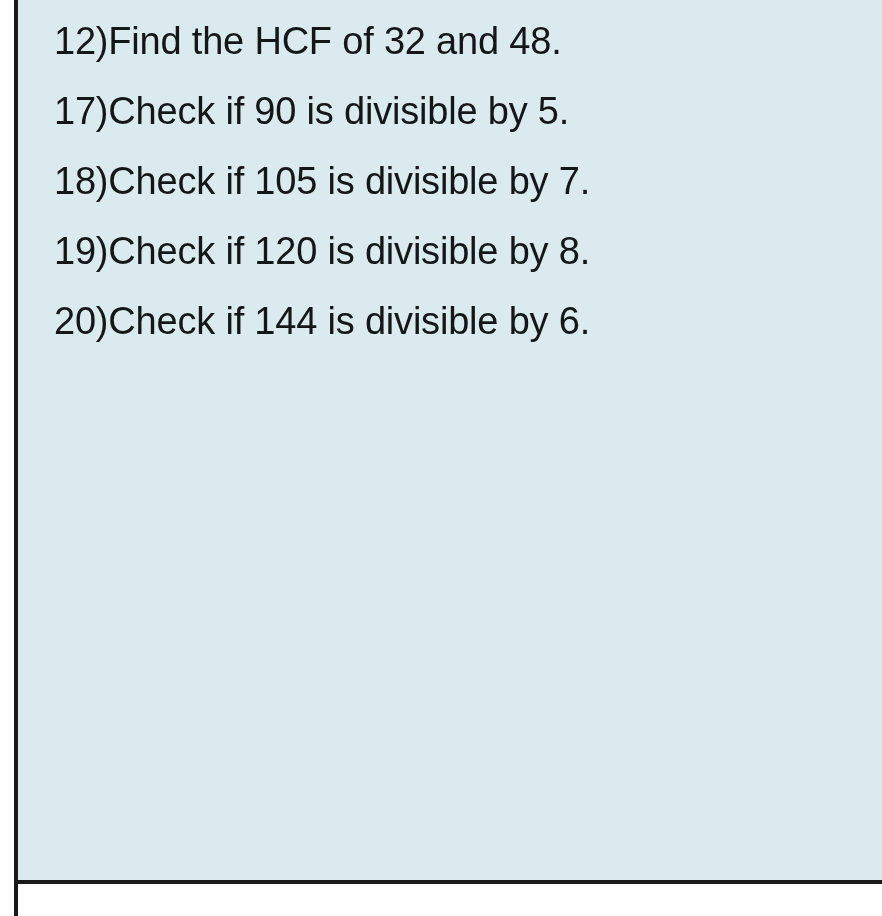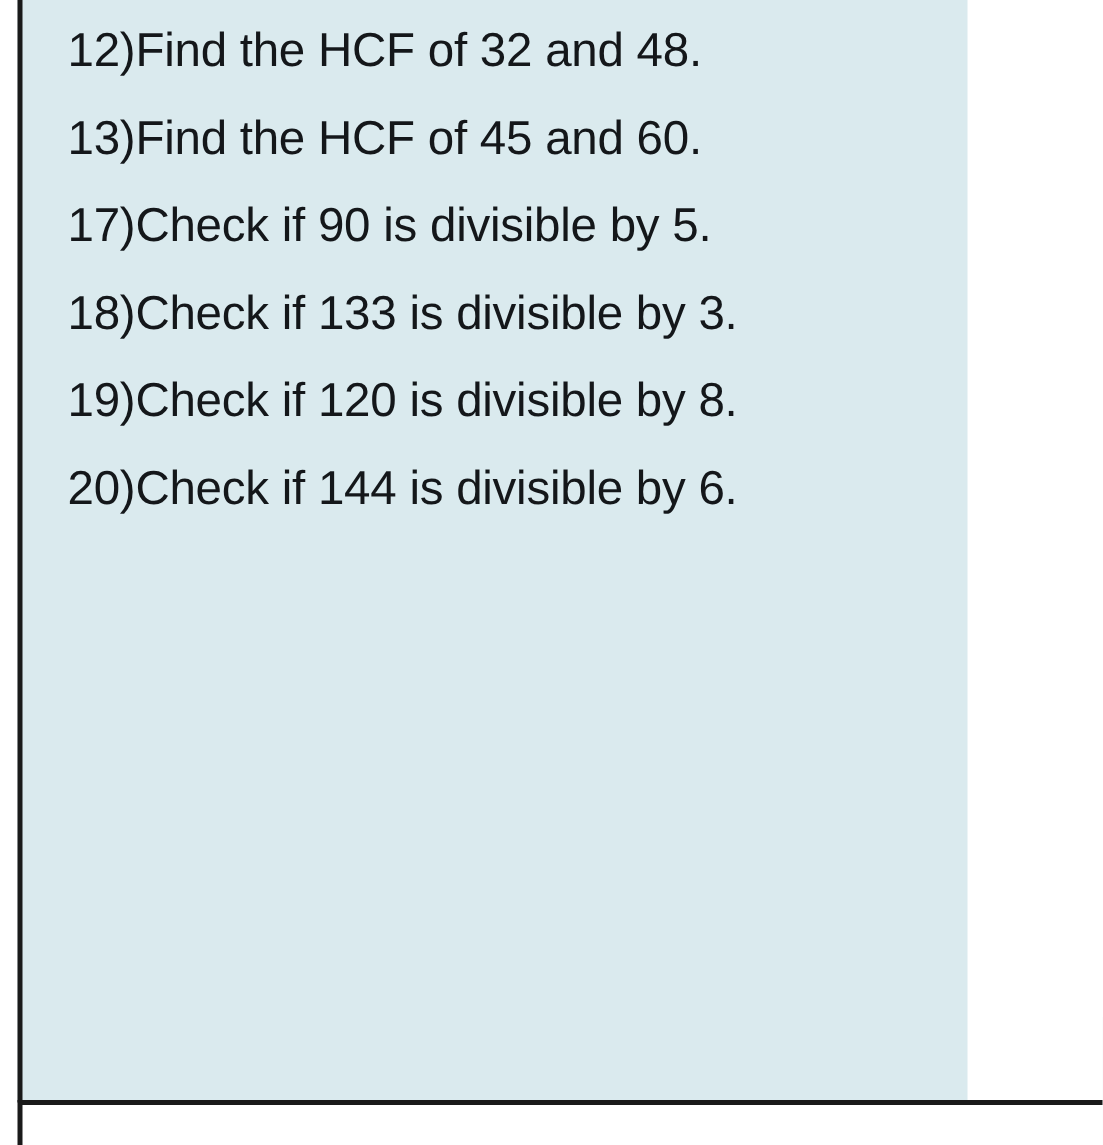--- a/index.html
+++ b/index.html
@@ -17,21 +17,21 @@
     position: relative;
     width: 882px;
     height: 916px;
     background: #ffffff;
   }
   
   .worksheet {
     position: absolute;
     left: 14px;
     top: 0px;
-    width: 760px;
+    width: 868px;
     height: 882px;
     background: #daeaee;
     box-sizing: border-box;
     border-left: 4px solid #1a1a1a;
   }
   
   .bottom-rule {
     position: absolute;
     left: 14px;
     top: 880px;
@@ -86,23 +86,22 @@
 </head>
 <body>
 
 <div class="page">
 
   <div class="worksheet">
     <div class="top-stub"></div>
 
     <div class="items">
       <p class="item">12)Find the HCF of 32 and 48.</p>
-      <p class="item">13)Find the HCF of 45 and 60.</p>
       <p class="item">17)Check if 90 is divisible by 5.</p>
-      <p class="item">18)Check if 133 is divisible by 3.</p>
+      <p class="item">18)Check if 105 is divisible by 7.</p>
       <p class="item">19)Check if 120 is divisible by 8.</p>
       <p class="item">20)Check if 144 is divisible by 6.</p>
     </div>
   </div>
 
   <div class="below-strip"></div>
   <div class="bottom-rule"></div>
   <div class="left-tail"></div>
 
 </div>

